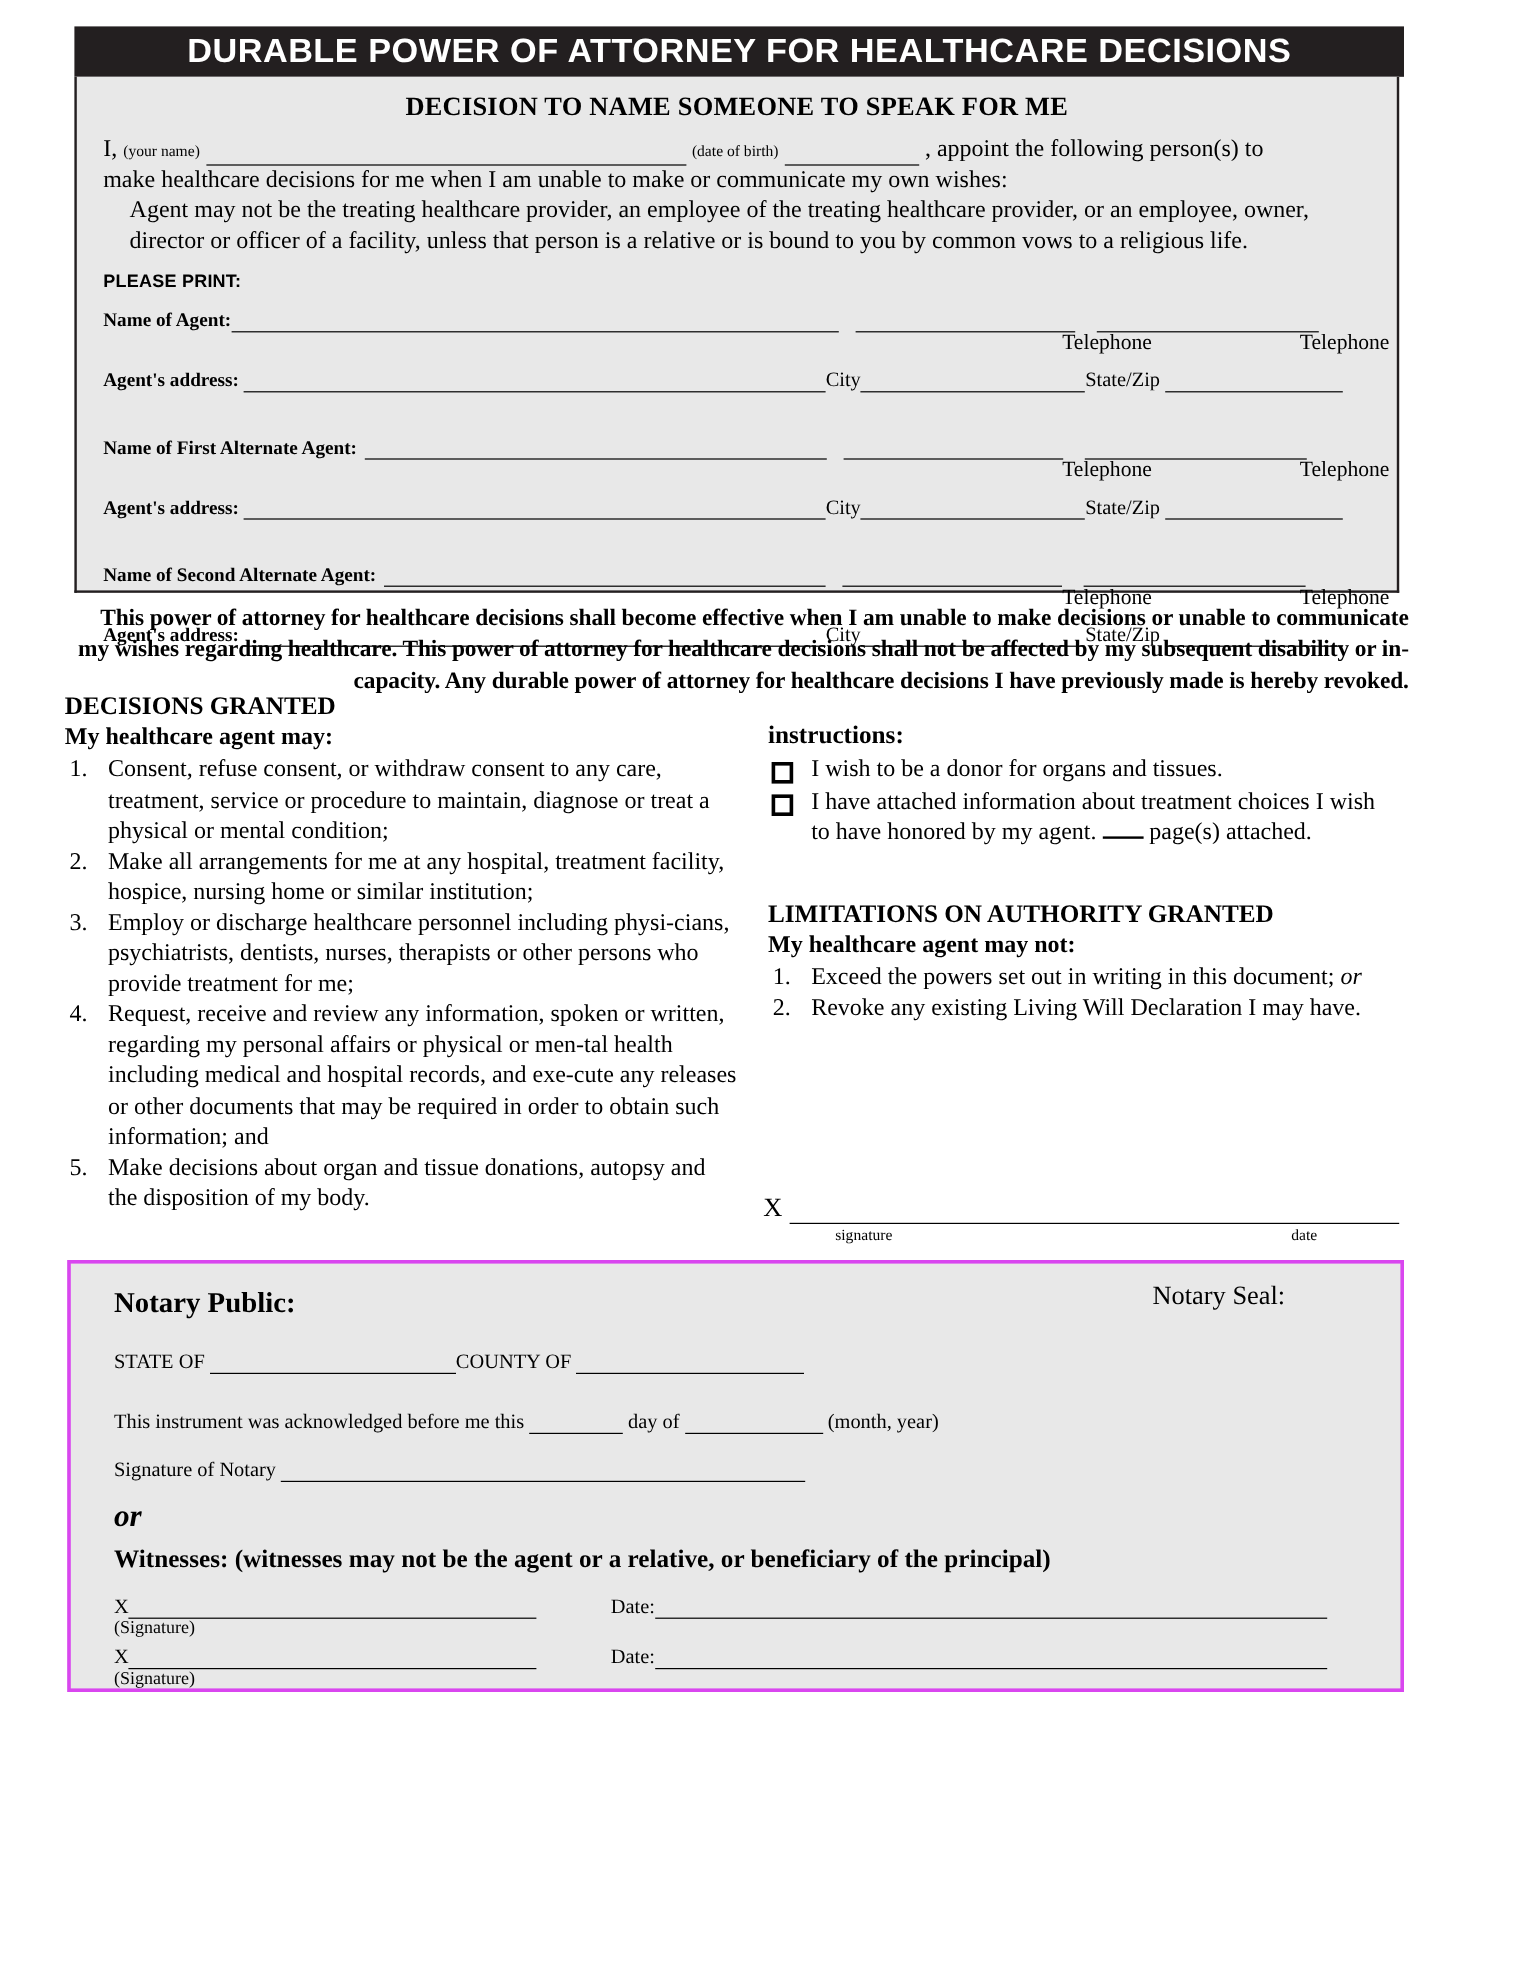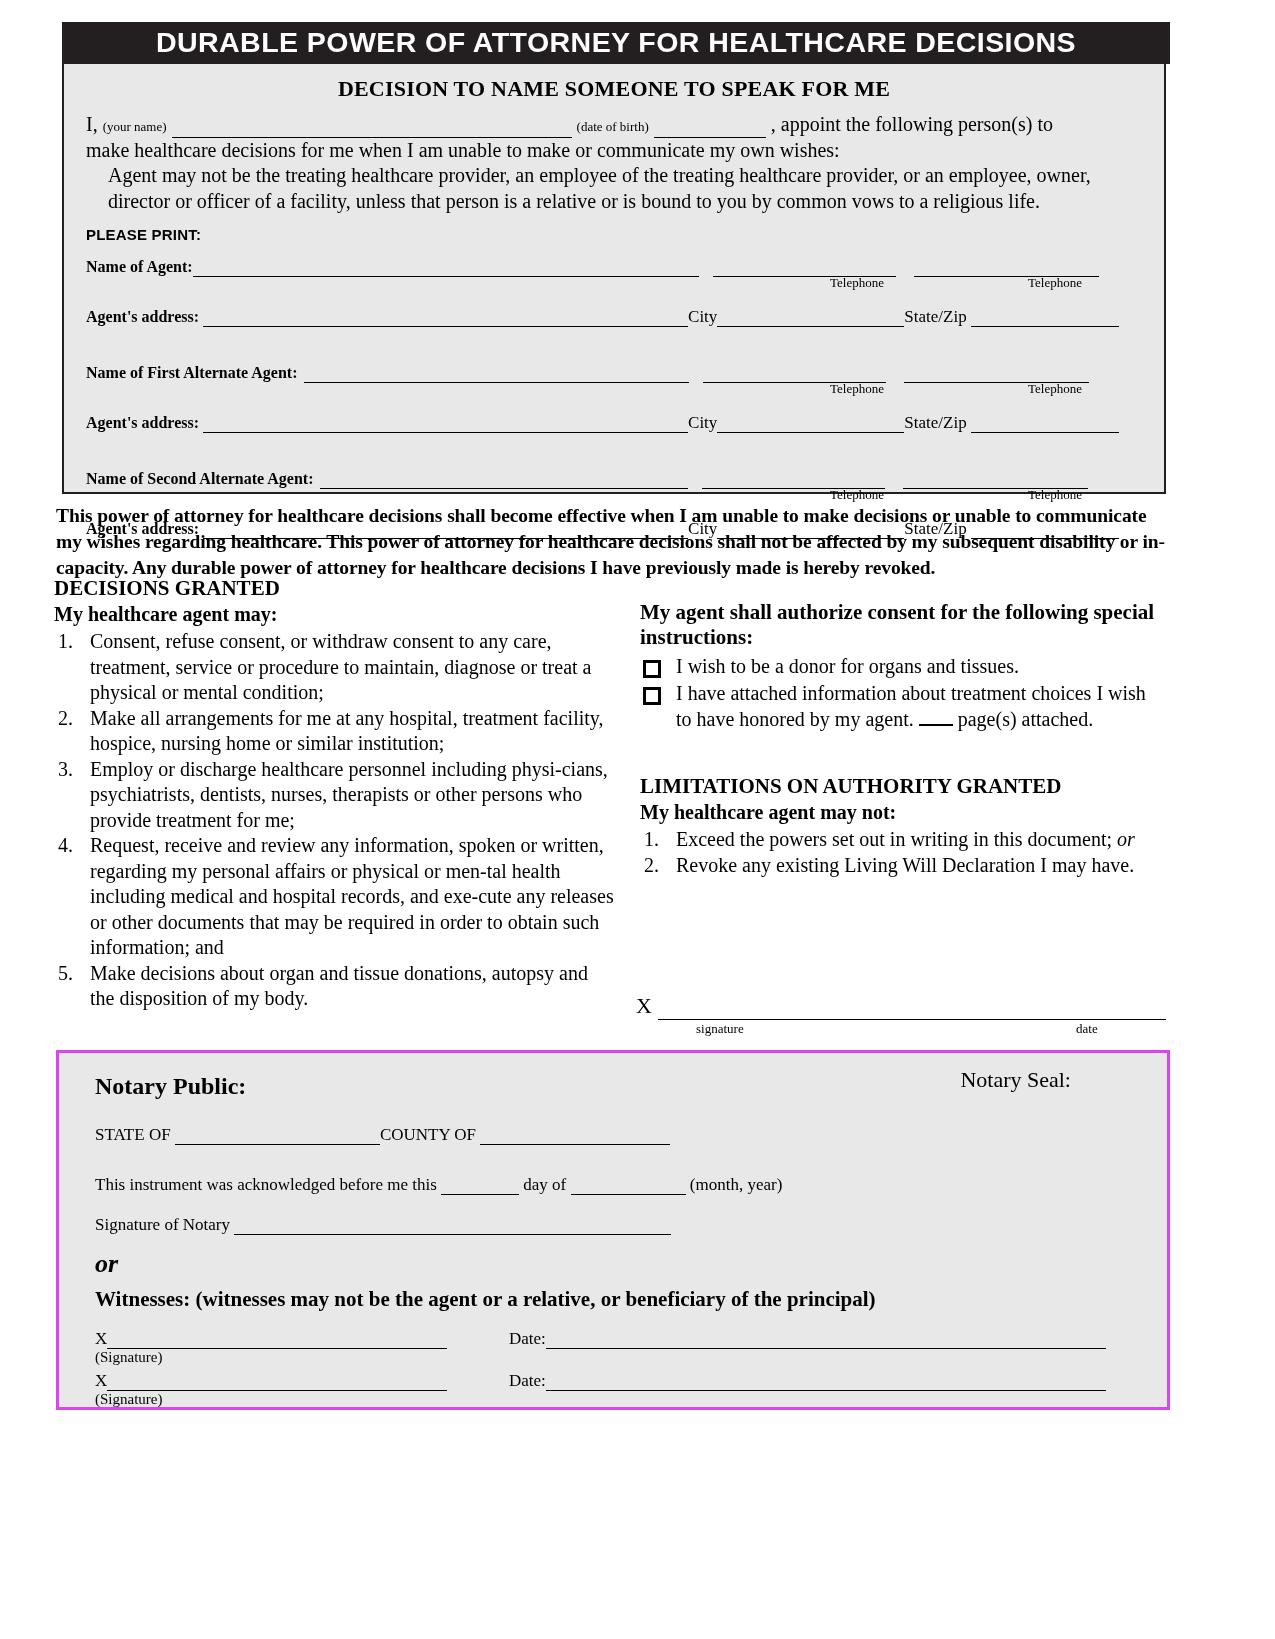--- a/index.html
+++ b/index.html
@@ -87,34 +87,36 @@
     white-space:nowrap;
   }
   .fline{
     border-bottom:1px solid #000;
     display:inline-block;
     height:16px;
     vertical-align:bottom;
   }
   .telcap{
     position:absolute;
-    font-size:13px;
+    font-size:18px;
     font-weight:normal;
+    text-align:center;
     top:18px;
   }
 
   
   .effective{
     position:absolute;
     left:56px;top:503px;
     width:1118px;
     font-weight:bold;
     font-size:19.5px;
     line-height:1.33;
     letter-spacing:-0.1px;
+    text-align:right;
   }
 
   
   .colL{
     position:absolute;
     left:54px;top:576px;width:560px;
   }
   .colR{
     position:absolute;
     left:640px;top:600px;width:540px;
@@ -314,21 +316,20 @@
     <ol class="numlist">
       <li><span class="num">1.</span><span>Consent, refuse consent, or withdraw consent to any care, treatment, service or procedure to maintain, diagnose or treat a physical or mental condition;</span></li>
       <li><span class="num">2.</span><span>Make all arrangements for me at any hospital, treatment facility, hospice, nursing home or similar institution;</span></li>
       <li><span class="num">3.</span><span>Employ or discharge healthcare personnel including physi-cians, psychiatrists, dentists, nurses, therapists or other persons who provide treatment for me;</span></li>
       <li><span class="num">4.</span><span>Request, receive and review any information, spoken or written, regarding my personal affairs or physical or men-tal health including medical and hospital records, and exe-cute any releases or other documents that may be required in order to obtain such information; and</span></li>
       <li><span class="num">5.</span><span>Make decisions about organ and tissue donations, autopsy and the disposition of my body.</span></li>
     </ol>
   </div>
 
   <div class="colR">
-    <div class="h-bold">My agent shall authorize consent for the following special</div>
     <div class="h-bold">instructions:</div>
     <ul class="cbx">
       <li>
         <span class="checkbox"></span>
         <span>I wish to be a donor for organs and tissues.</span>
       </li>
       <li>
         <span class="checkbox"></span>
         <span>I have attached information about treatment choices I wish</span><br>
         <span>to have honored by my agent.</span>

